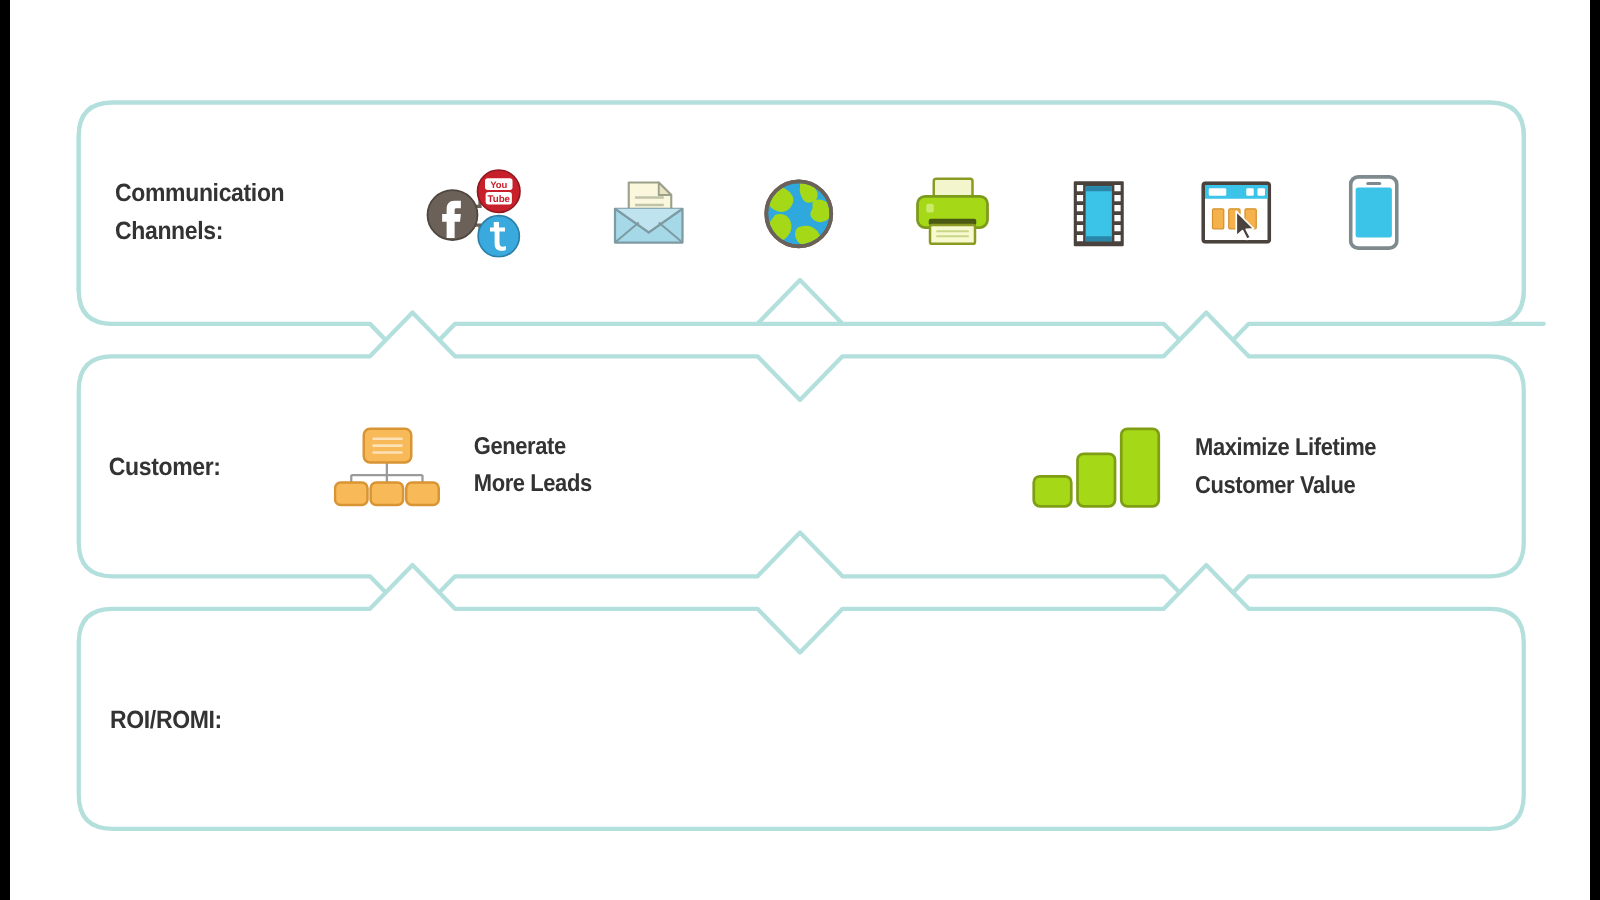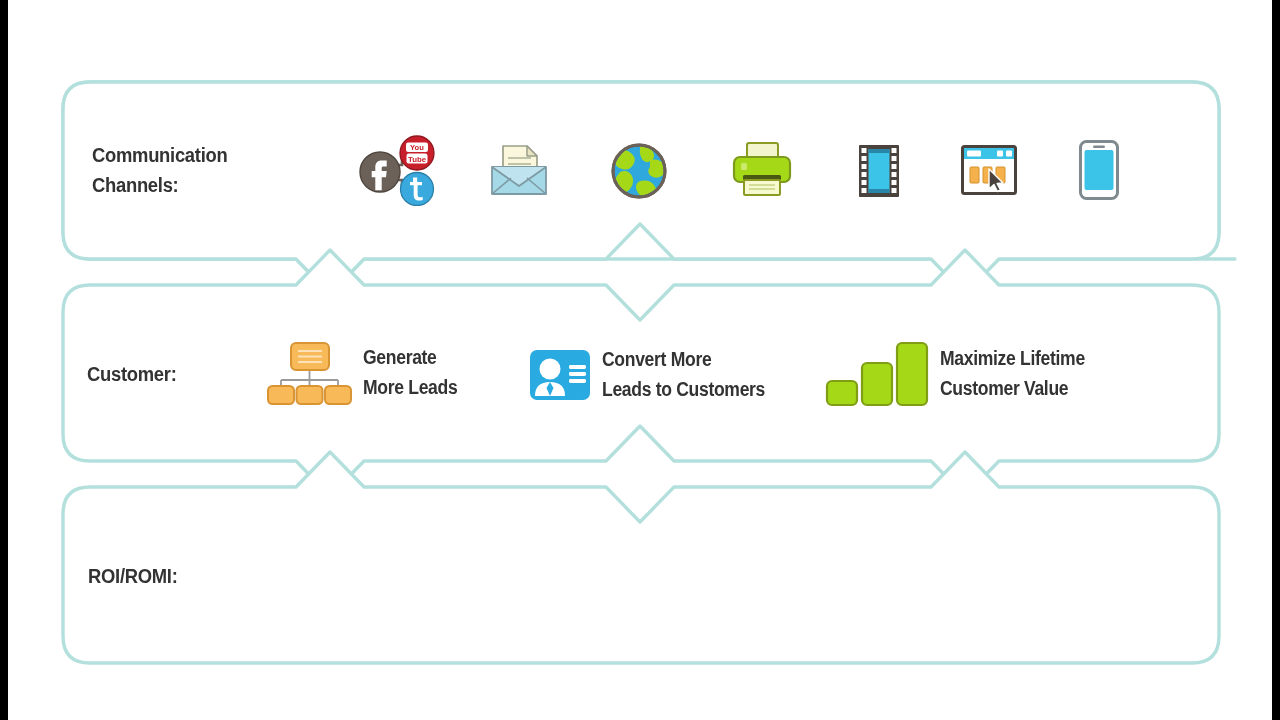--- a/index.html
+++ b/index.html
@@ -60,21 +60,21 @@
     font-stretch:condensed;
     transform:scaleX(0.92);
     transform-origin:left center;
     white-space:pre-line;
   }
 
   .item {
     position:absolute;
     display:flex;
     align-items:center;
-    gap:11px;
+    gap:27px;
   }
   .item-label {
     color:#333333;
     font-weight:bold;
     font-size:19.5px;
     line-height:1.52;
     letter-spacing:-0.35px;
     white-space:pre-line;
     transform:scaleX(0.9);
     transform-origin:left center;
@@ -173,21 +173,21 @@
          Q 63,663 63,636
          L 63,514
          Q 63,487 90,487 Z"></path>
   </svg>
 
   <div class="row" style="left:92px; top:140px;">
     <div class="row-label">Communication
 Channels:</div>
   </div>
 
-  <div class="chan" style="left:358px; top:134px;">
+  <div class="chan" style="left:340px; top:134px;">
     <svg width="84" height="72" viewBox="0 0 84 72">
 
       <path d="M 30,31 L 44,31 L 44,19" stroke="#6b6158" stroke-width="2.6" fill="none"></path>
       <path d="M 30,46 L 44,46 L 44,56" stroke="#6b6158" stroke-width="2.6" fill="none"></path>
 
       <circle cx="22" cy="38" r="20" fill="#6b6158"></circle>
       <circle cx="22" cy="38" r="20" fill="none" stroke="#4e463f" stroke-width="1.4"></circle>
       <path d="M 25.5,26.5 h 3.2 v 6.0 h -3.4 c -1.2,0 -1.6,0.5 -1.6,1.6 v 3.0 h 5.0 l -0.7,6.2 h -4.3 v 13.0 h -6.4 v -13.0 h -3.6 v -6.2 h 3.6 v -3.9 c 0,-4.3 2.3,-6.7 6.2,-6.7 z" fill="#ffffff"></path>
 
       <circle cx="59" cy="19" r="17" fill="#c8202a"></circle>
@@ -322,37 +322,20 @@
         </g>
         <rect x="1" y="46" width="26" height="18" rx="4.5" fill="#f8b958" stroke="#d99434" stroke-width="2"></rect>
         <rect x="29.5" y="46" width="26" height="18" rx="4.5" fill="#f8b958" stroke="#d99434" stroke-width="2"></rect>
         <rect x="58" y="46" width="26" height="18" rx="4.5" fill="#f8b958" stroke="#d99434" stroke-width="2"></rect>
       </svg>
     </span>
     <span class="item-label">Generate
 More Leads</span>
   </div>
 
-  <div class="item" style="left:529px; top:345px;">
-    <span class="icon-holder">
-      <svg width="62" height="52" viewBox="0 0 62 52">
-        <rect x="1" y="1" width="60" height="50" rx="7" fill="#29abe2"></rect>
-        <circle cx="21" cy="20" r="10.5" fill="#ffffff"></circle>
-        <path d="M 6,47 q 0,-14 15,-14 q 15,0 15,14 z" fill="#ffffff"></path>
-        <path d="M 21,33 l 3.5,6 l -3.5,8 l -3.5,-8 z" fill="#29abe2"></path>
-        <g fill="#ffffff">
-          <rect x="40" y="16" width="17" height="4" rx="1.4"></rect>
-          <rect x="40" y="23" width="17" height="4" rx="1.4"></rect>
-          <rect x="40" y="30" width="17" height="4" rx="1.4"></rect>
-        </g>
-      </svg>
-    </span>
-    <span class="item-label">Convert More
-Leads to Customers</span>
-  </div>
 
   <div class="item" style="left:825px; top:341px;">
     <span class="icon-holder">
       <svg width="104" height="66" viewBox="0 0 104 66">
         <rect x="2" y="40" width="30" height="24" rx="5" fill="#a5d918" stroke="#7f9e14" stroke-width="2.2"></rect>
         <rect x="37" y="22" width="30" height="42" rx="5" fill="#a5d918" stroke="#7f9e14" stroke-width="2.2"></rect>
         <rect x="72" y="2" width="30" height="62" rx="5" fill="#a5d918" stroke="#7f9e14" stroke-width="2.2"></rect>
       </svg>
     </span>
     <span class="item-label">Maximize Lifetime

